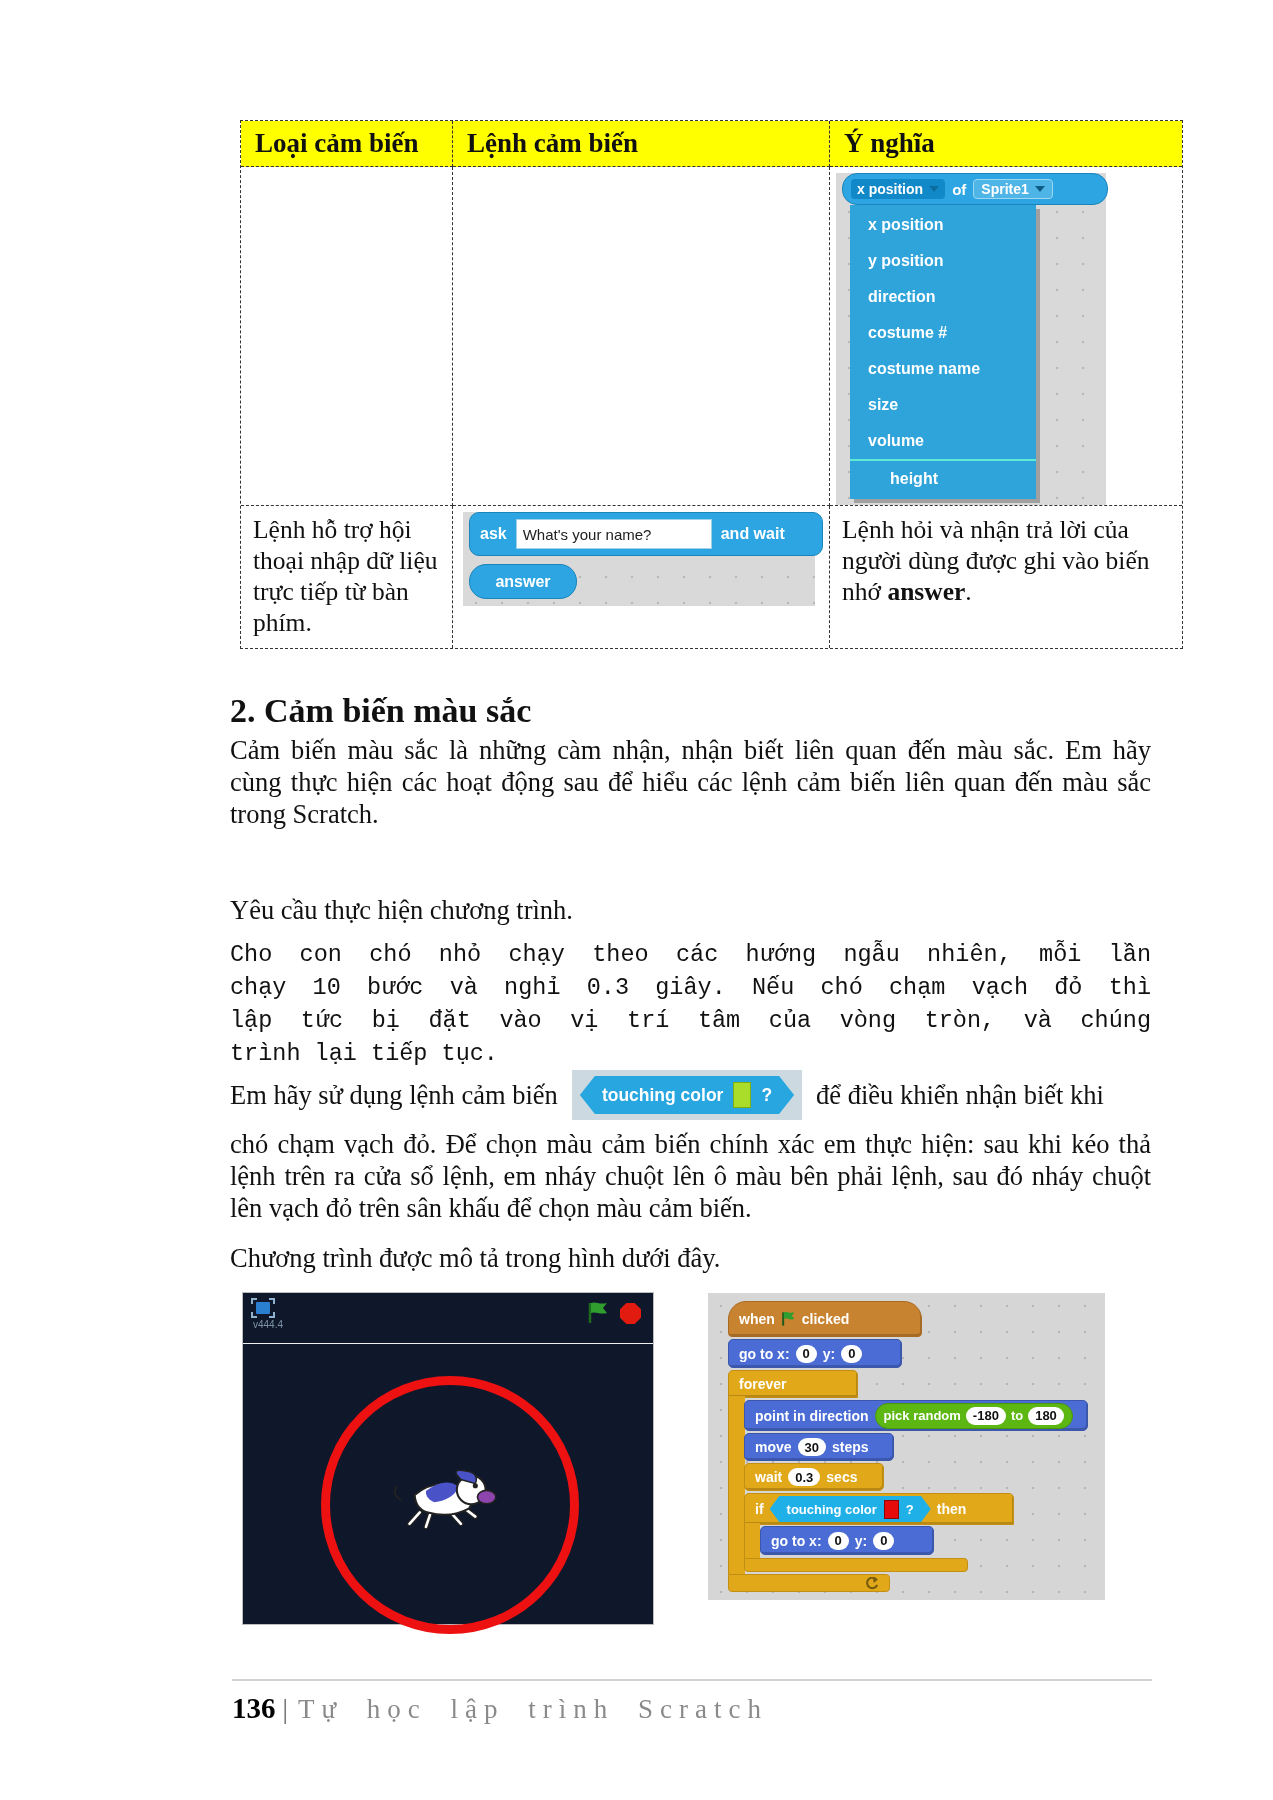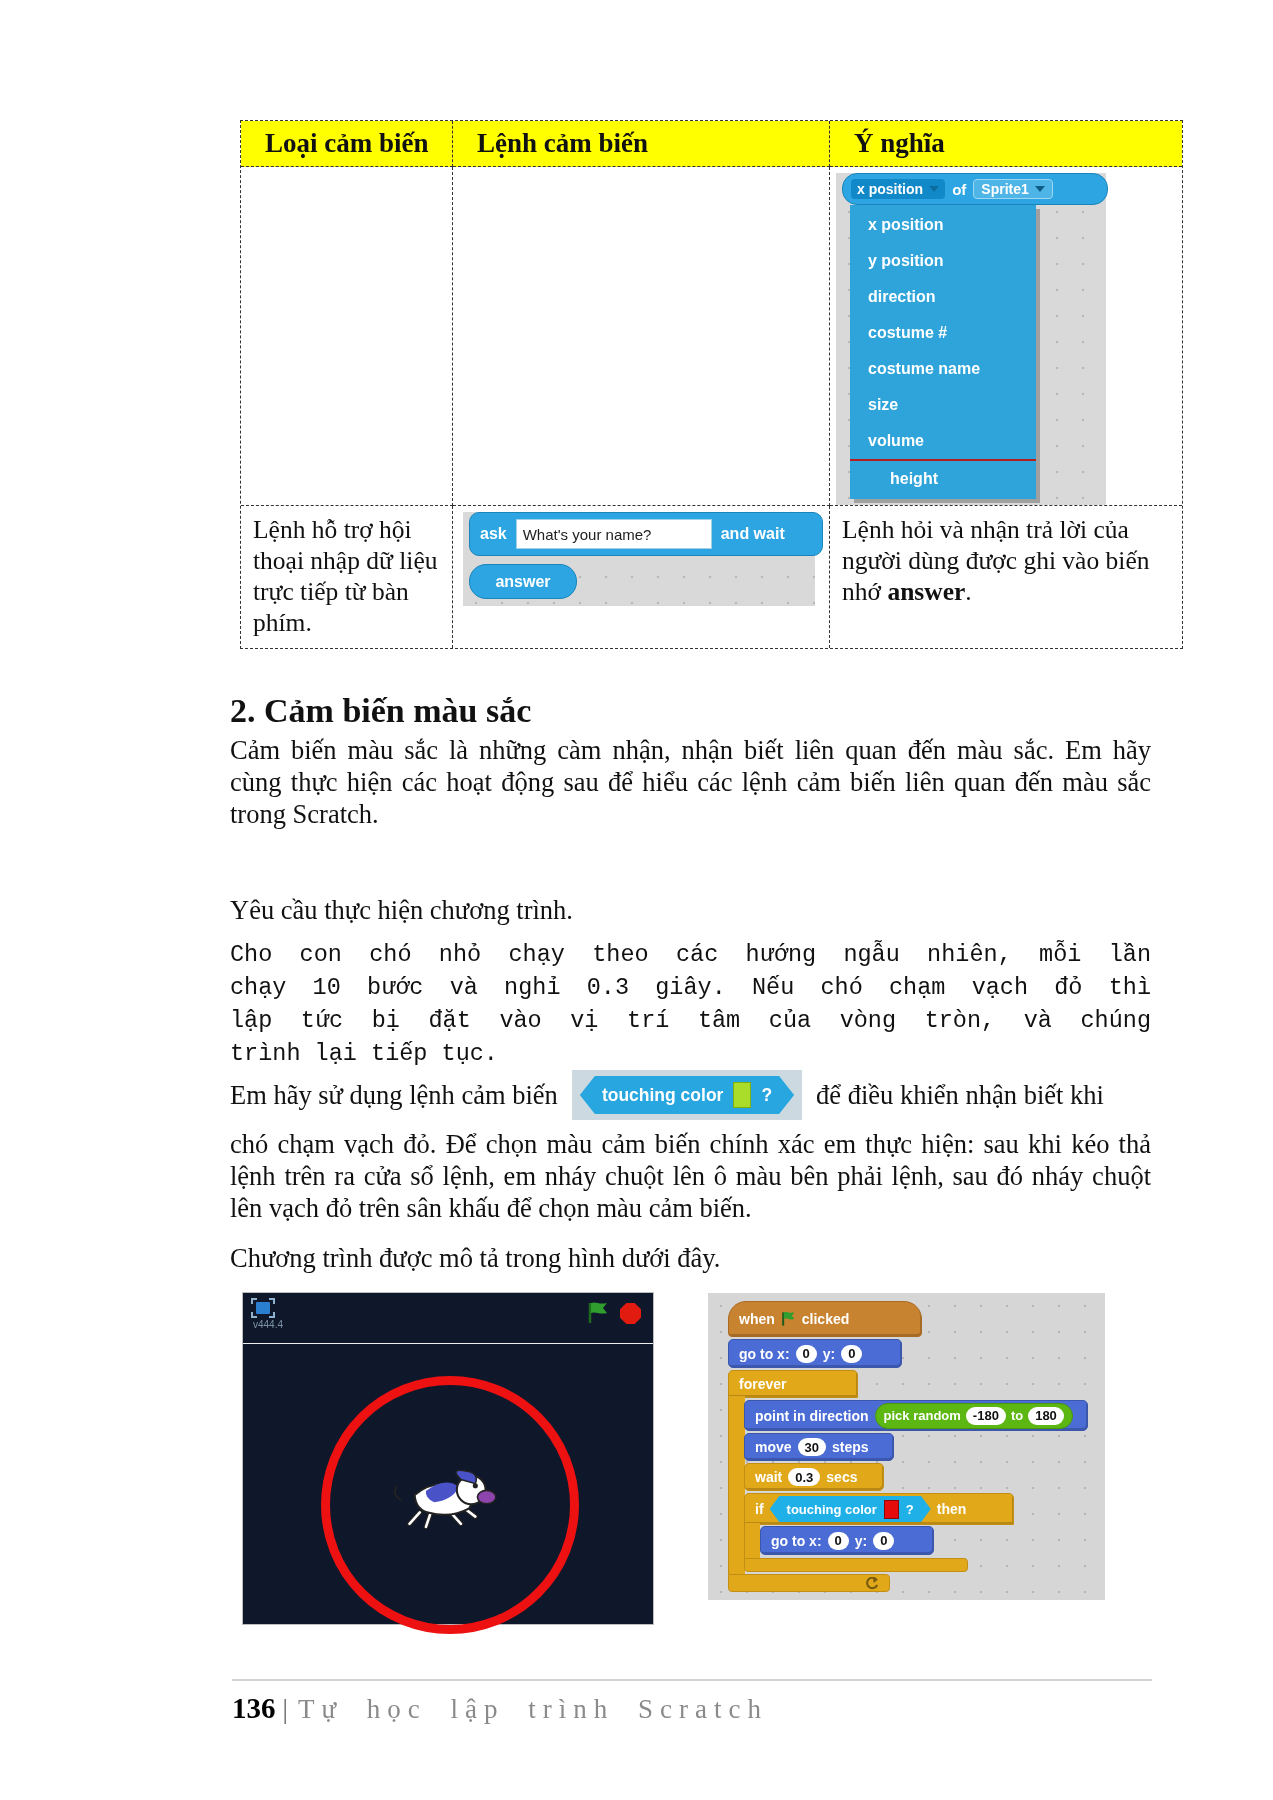--- a/index.html
+++ b/index.html
@@ -7,21 +7,21 @@
         font-family:"Liberation Serif",serif;color:#111;}
 
   
   .tbl{position:absolute;left:240px;top:120px;display:grid;
        grid-template-columns:212px 377px 352px;grid-template-rows:46px 339px 142px;
        border:1px dashed #333;}
   .cell{border-right:1px dashed #333;border-bottom:1px dashed #333;overflow:hidden;}
   .cell.lastcol{border-right:none;}
   .cell.lastrow{border-bottom:none;}
   .th{background:#ffff00;font-weight:bold;font-size:27px;display:flex;align-items:center;
-      padding-left:24px;}
+      padding-left:14px;}
   .txtcell{font-size:25.5px;line-height:31px;padding:8px 10px 0 12px;}
 
   
   .shot{background-color:#d9d9d9;
         background-image:radial-gradient(circle,#b8b8b8 1.3px,transparent 1.6px);
         background-size:26px 26px;}
   .shot1{margin:2px 0 0 6px;width:270px;height:333px;}
   .shot2{margin:4px 0 0 10px;width:352px;height:94px;}
 
   .scratchfont{font-family:"Liberation Sans",sans-serif;font-weight:bold;color:#fff;}
@@ -36,21 +36,21 @@
   .sprite-dd{background:#4fb4e6;border:1px solid #9bd7f3;border-radius:4px;padding:1px 7px;
       display:inline-flex;align-items:center;gap:6px;color:#fff;}
   .tri{width:0;height:0;border-left:5px solid transparent;border-right:5px solid transparent;}
   .tri-light{border-top:6px solid #0d6c9e;}
   .tri-dark{border-top:6px solid #0d5d88;}
 
   .menu{margin:0 0 0 14px;width:186px;background:#2fa4da;box-shadow:4px 4px 0 rgba(90,90,90,.45);
         padding:2px 0;}
   .mi{height:36px;display:flex;align-items:center;padding-left:18px;color:#fff;font-size:16px;
       font-family:"Liberation Sans",sans-serif;font-weight:bold;}
-  .mi.sep{border-top:2px solid #b91c1c;padding-left:40px;}
+  .mi.sep{border-top:2px solid #5eead4;padding-left:40px;}
 
   
   .ask-block{margin:6px 0 0 6px;width:332px;height:42px;background:#2da5e2;border:1px solid #1b85ba;
       border-radius:10px;display:flex;align-items:center;gap:9px;padding:0 10px;font-size:16px;}
   .ask-input{background:#fff;border:1px solid #9fd0e8;width:188px;height:28px;font:15px "Liberation Sans",sans-serif;
       color:#222;display:flex;align-items:center;padding-left:6px;font-weight:normal;}
   .answer-block{margin:8px 0 0 6px;width:106px;height:33px;background:#2da5e2;border:1px solid #1b85ba;
       border-radius:17px;display:flex;align-items:center;justify-content:center;font-size:16px;}
 
   

